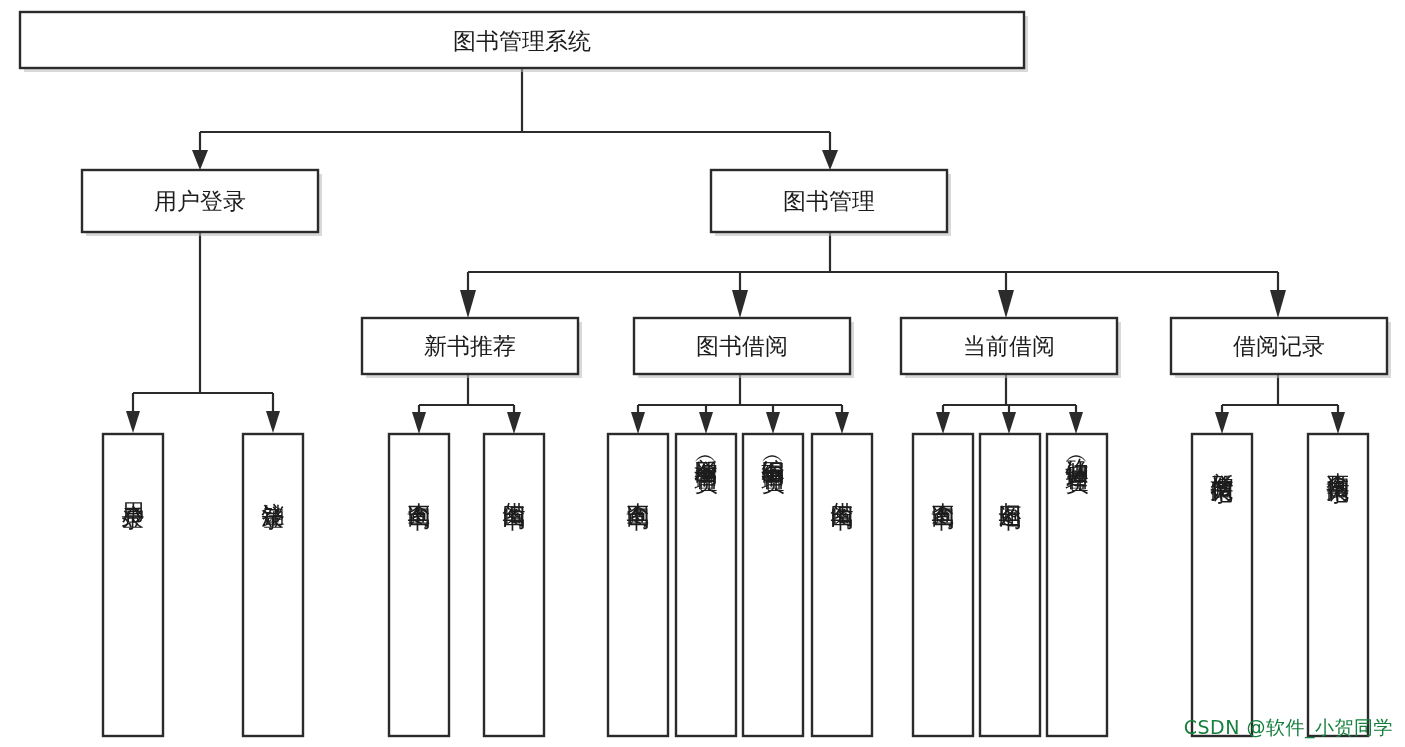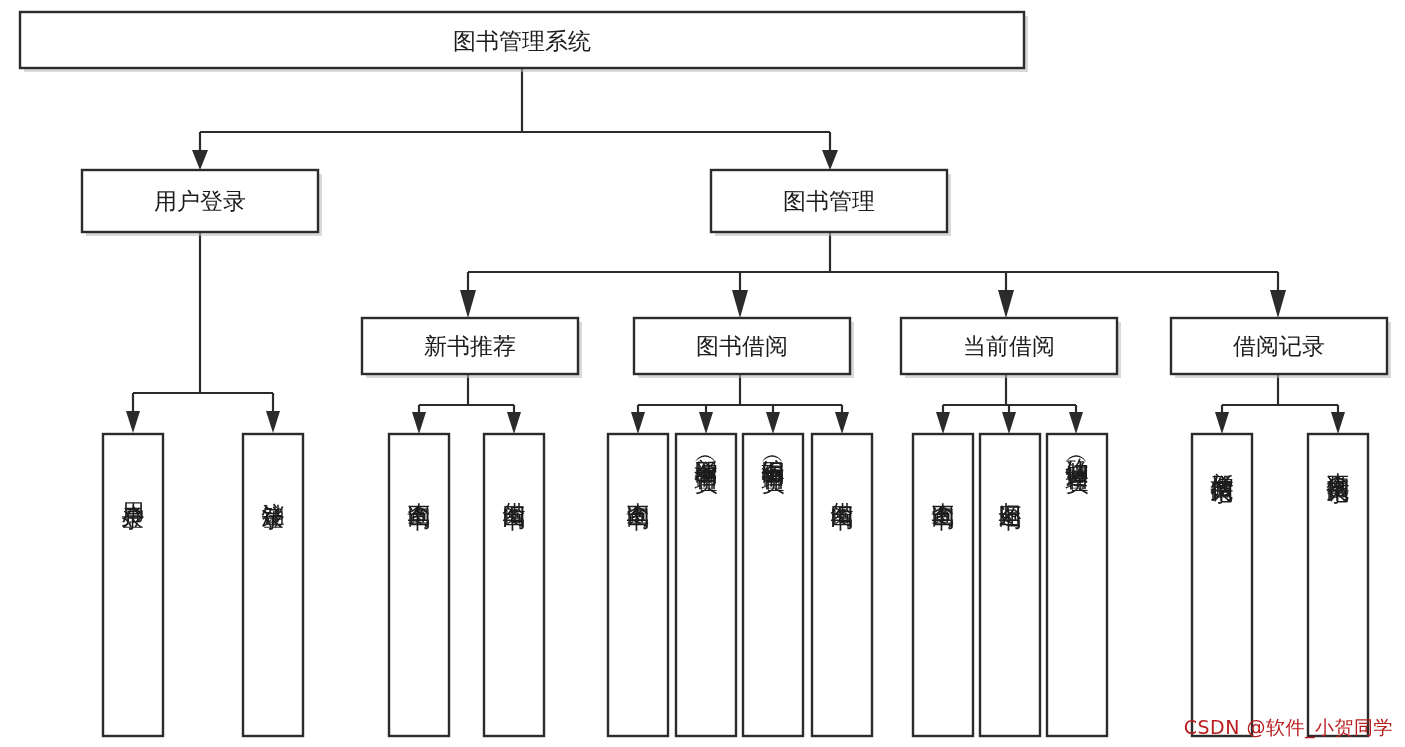--- a/index.html
+++ b/index.html
@@ -73,21 +73,21 @@
     letter-spacing: 2px;
     white-space: nowrap;
     text-align: left;
   }
   .watermark {
     position: absolute;
     right: 12px;
     bottom: 6px;
     font-family: "DejaVu Sans", "Liberation Sans", sans-serif;
     font-size: 19px;
-    color: #b91c1c;
+    color: #15803d;
     letter-spacing: 0.5px;
     white-space: nowrap;
     pointer-events: none;
     user-select: none;
   }
 </style>
 </head>
 <body>
 
 <div id="diagram-root">

